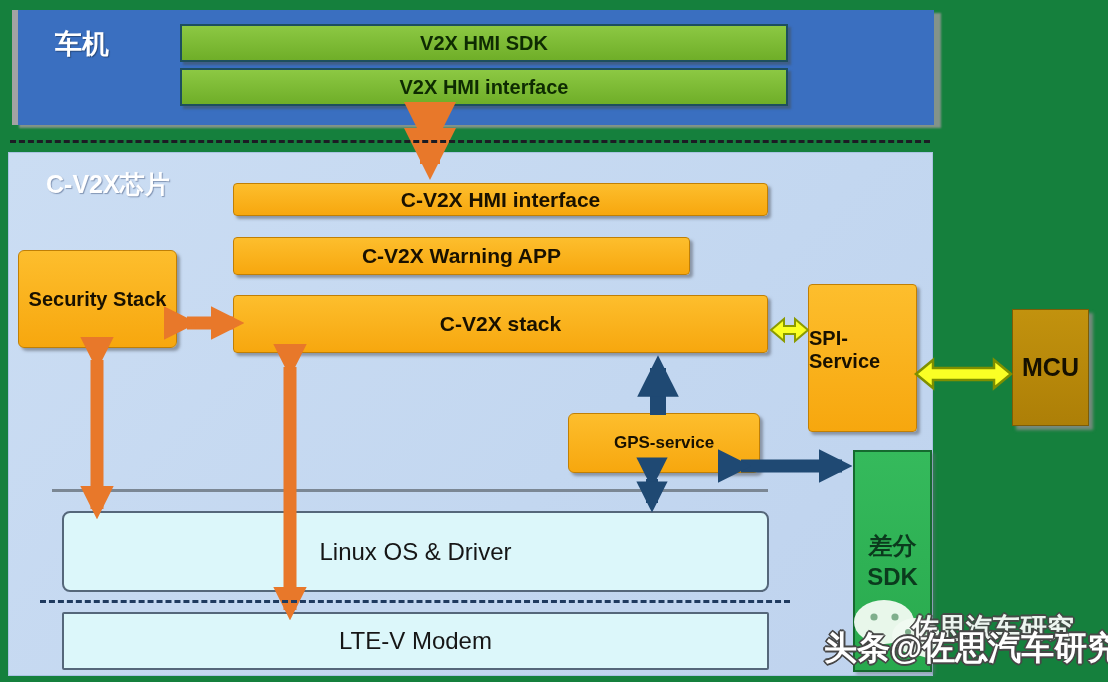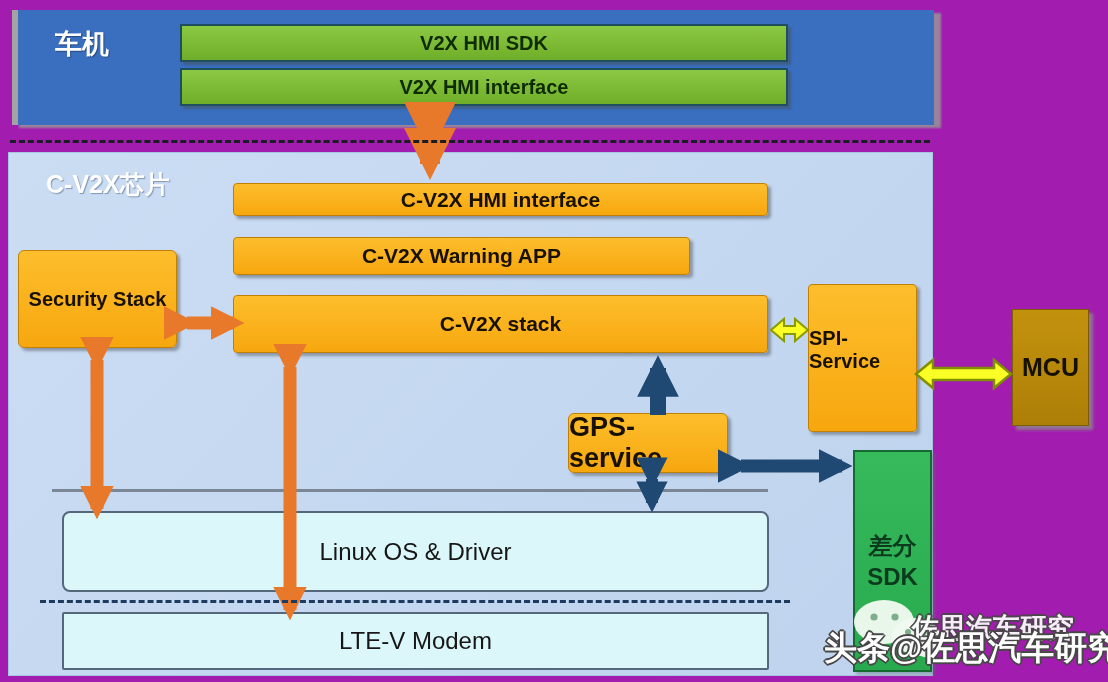--- a/index.html
+++ b/index.html
@@ -2,21 +2,21 @@
 <html><head>
 <meta charset="utf-8">
 <style>
   * { margin: 0; padding: 0; box-sizing: border-box; }
   html, body { background: #ffffff; }
   body { font-family: "Liberation Sans", sans-serif; }
   #canvas {
     position: relative;
     width: 1108px;
     height: 682px;
-    background: #a21caf;
+    background: #15803d;
     overflow: hidden;
   }
   .abs { position: absolute; }
 
   
   .head-unit {
     left: 12px; top: 10px; width: 922px; height: 115px;
     background: #3A6FC0;
     border-left: 6px solid #A3A3A3;
     box-shadow: 7px 3px 2px rgba(150,150,150,0.85);
@@ -71,21 +71,21 @@
     border-radius: 4px;
     box-shadow: 3px 3px 3px rgba(90,95,105,0.55);
     display: flex; align-items: center; justify-content: center;
     color: #191100; font-weight: 600;
     z-index: 4;
   }
   .obar-hmi     { left: 233px; top: 183px; width: 535px; height: 33px; font-size: 21px; }
   .obar-warning { left: 233px; top: 237px; width: 457px; height: 38px; font-size: 21px; }
   .obar-stack   { left: 233px; top: 295px; width: 535px; height: 58px; font-size: 21px; }
   .security     { left: 18px;  top: 250px; width: 159px; height: 98px; font-size: 20px; border-radius: 6px; }
-  .gps          { left: 568px; top: 413px; width: 160px; height: 60px; font-size: 27px; border-radius: 6px; }
+  .gps          { left: 568px; top: 413px; width: 192px; height: 60px; font-size: 17px; border-radius: 6px; }
   .spi          { left: 808px; top: 284px; width: 109px; height: 148px; font-size: 20px;
                   align-items: flex-end; padding-bottom: 58px; }
 
   
   .mcu {
     left: 1012px; top: 309px; width: 77px; height: 117px;
     background: linear-gradient(#C2920E, #AD7F07);
     border: 1px solid #7D5C06;
     box-shadow: 4px 4px 3px rgba(140,140,140,0.8);
     display: flex; align-items: center; justify-content: center;

